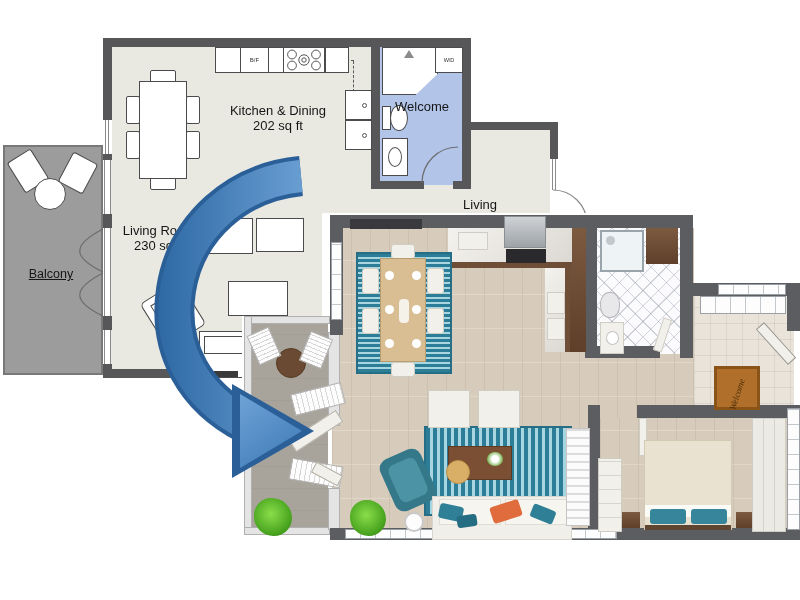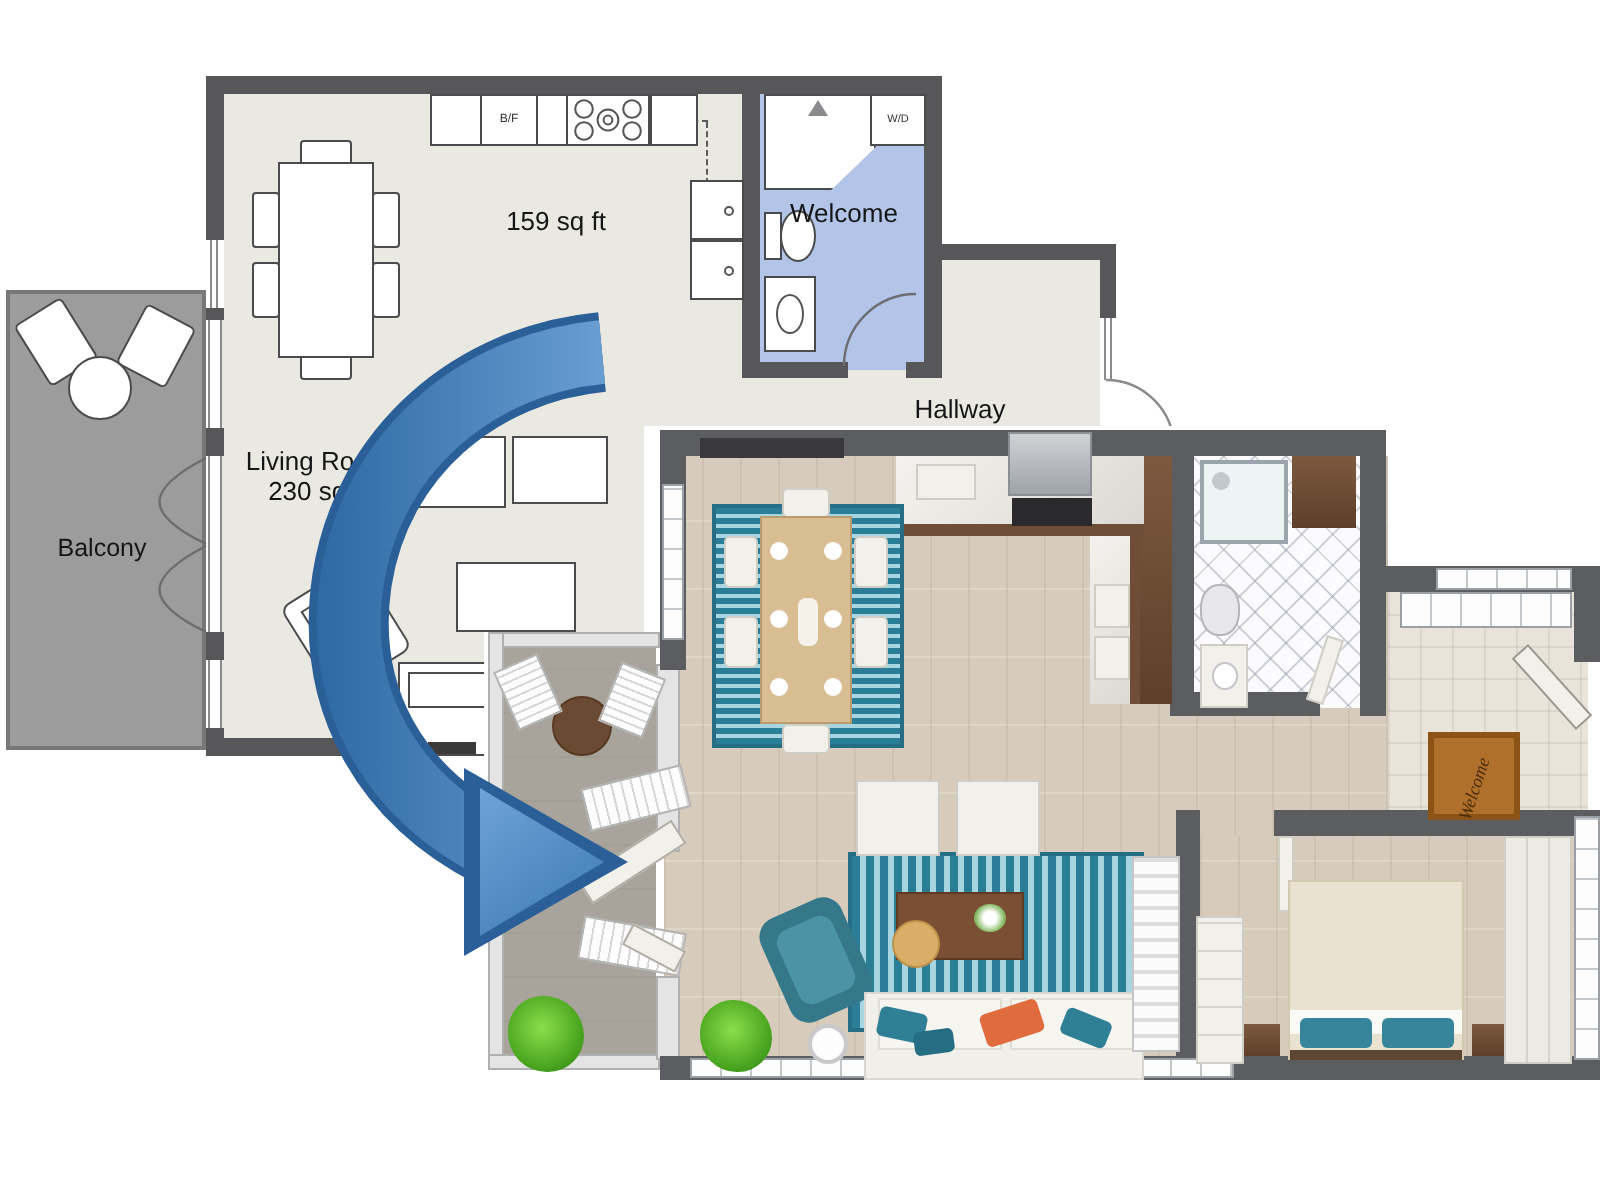--- a/index.html
+++ b/index.html
@@ -47,21 +47,21 @@
 
     <div class="abs floor2" style="left:107px;top:42px;width:283px;height:336px;"></div>
     <div class="abs floor2" style="left:360px;top:185px;width:190px;height:37px;"></div>
     <div class="abs floor2" style="left:470px;top:128px;width:80px;height:62px;"></div>
     <div class="abs" style="left:380px;top:47px;width:82px;height:138px;background:#b2c5e9;"></div>
 
     <div class="abs" style="left:3px;top:145px;width:100px;height:230px;background:#9c9c9c;border:2px solid #787878;"></div>
     <div class="abs f2" style="left:14px;top:153px;width:28px;height:36px;transform:rotate(-32deg);border-radius:3px;"></div>
     <div class="abs f2" style="left:64px;top:156px;width:28px;height:34px;transform:rotate(28deg);border-radius:3px;"></div>
     <div class="abs f2" style="left:34px;top:178px;width:32px;height:32px;border-radius:50%;"></div>
-    <div class="abs lbl" style="left:2px;top:267px;width:98px;font-size:12.5px;">Balcony</div>
+    <div class="abs lbl" style="left:2px;top:267px;width:98px;font-size:12.5px;text-decoration:underline;">Balcony</div>
 
     <div class="abs wall2" style="left:103px;top:38px;width:368px;height:9px;"></div>
     <div class="abs wall2" style="left:103px;top:38px;width:9px;height:82px;"></div>
     <div class="abs winV" style="left:103px;top:120px;width:9px;height:34px;"></div>
     <div class="abs wall2" style="left:103px;top:154px;width:9px;height:6px;"></div>
     <div class="abs" style="left:104px;top:160px;width:7px;height:210px;background:#fff;border-left:1px solid #8b8b8e;border-right:1px solid #8b8b8e;"></div>
     <div class="abs wall2" style="left:103px;top:214px;width:9px;height:14px;"></div>
     <div class="abs wall2" style="left:103px;top:316px;width:9px;height:14px;"></div>
     <div class="abs wall2" style="left:103px;top:364px;width:9px;height:14px;"></div>
     <div class="abs wall2" style="left:103px;top:369px;width:242px;height:9px;"></div>
@@ -107,27 +107,28 @@
 
     <div class="abs f2" style="left:150px;top:70px;width:26px;height:14px;border-radius:2px;"></div>
     <div class="abs f2" style="left:150px;top:176px;width:26px;height:14px;border-radius:2px;"></div>
     <div class="abs f2" style="left:126px;top:96px;width:14px;height:28px;border-radius:2px;"></div>
     <div class="abs f2" style="left:126px;top:131px;width:14px;height:28px;border-radius:2px;"></div>
     <div class="abs f2" style="left:186px;top:96px;width:14px;height:28px;border-radius:2px;"></div>
     <div class="abs f2" style="left:186px;top:131px;width:14px;height:28px;border-radius:2px;"></div>
     <div class="abs f2" style="left:139px;top:81px;width:48px;height:98px;"></div>
 
     <div class="abs lbl" style="left:198px;top:104px;width:160px;">
-      <div>159 sq ft</div>
+      <div>Kitchen &amp; Dining</div>
+      <div>202 sq ft</div>
     </div>
     <div class="abs lbl" style="left:106px;top:224px;width:106px;">
       <div>Living Room</div>
       <div>230 sq ft</div>
     </div>
-    <div class="abs lbl" style="left:438px;top:198px;width:84px;">Hallway</div>
+    <div class="abs lbl" style="left:438px;top:198px;width:84px;">Living</div>
 
     <div class="abs f2" style="left:208px;top:218px;width:45px;height:36px;"></div>
     <div class="abs f2" style="left:256px;top:218px;width:48px;height:34px;"></div>
     <div class="abs f2" style="left:228px;top:281px;width:60px;height:35px;"></div>
     <div class="abs f2" style="left:150px;top:288px;width:46px;height:52px;transform:rotate(-32deg);border-radius:5px;">
       <span class="abs" style="left:7px;top:6px;width:29px;height:37px;border:1px solid #4b4b4e;background:#fff;"></span>
     </div>
     <div class="abs f2" style="left:199px;top:331px;width:50px;height:47px;">
         <span class="abs" style="left:4px;top:4px;width:40px;height:18px;border:1px solid #4b4b4e;background:#fff;"></span>
       </div>

